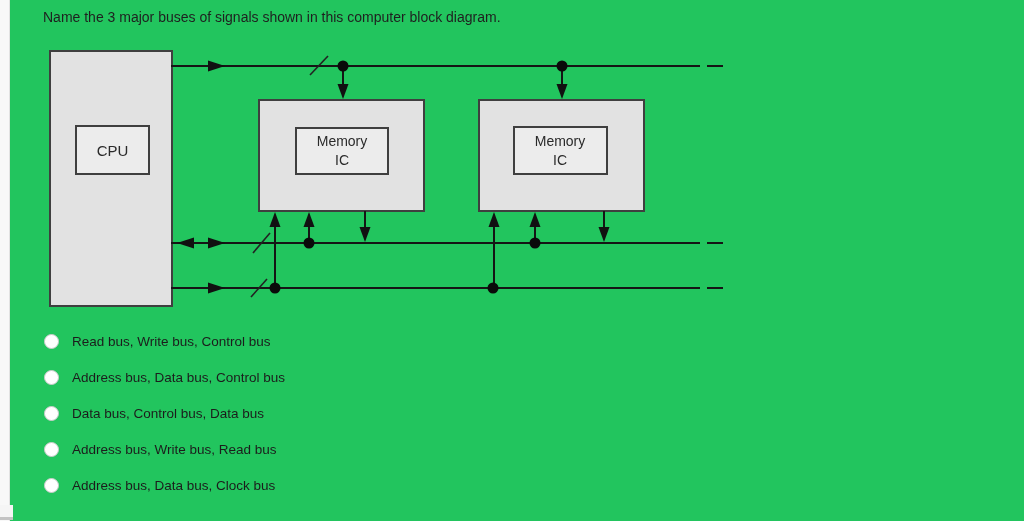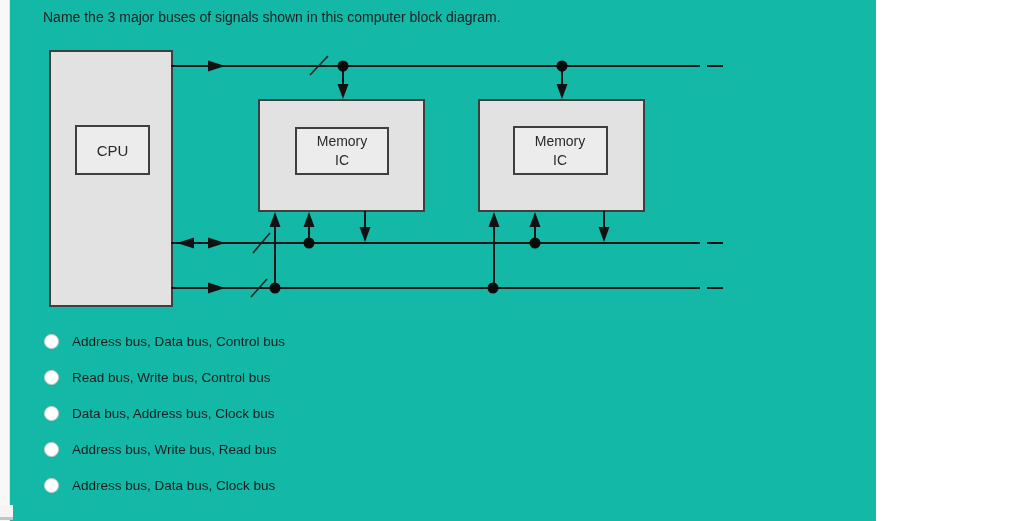--- a/index.html
+++ b/index.html
@@ -3,23 +3,23 @@
 <meta charset="utf-8">
 <style>
   html, body {
     margin: 0;
     padding: 0;
     background: #ffffff;
     font-family: "Liberation Sans", sans-serif;
   }
   .page {
     position: relative;
-    width: 876px;
+    width: 1024px;
     height: 521px;
-    background: #14b8a6;
+    background: #22c55e;
     overflow: hidden;
   }
   .left-edge {
     position: absolute;
     left: 0; top: 0;
     width: 9px; height: 521px;
     background: #f8f8f8;
     border-right: 1px solid #e2e2e2;
   }
   .scroll-corner-block {
@@ -149,29 +149,29 @@
     <circle cx="562" cy="66" r="5.5" class="dot"></circle>
     <circle cx="309" cy="243" r="5.5" class="dot"></circle>
     <circle cx="535" cy="243" r="5.5" class="dot"></circle>
     <circle cx="275" cy="288" r="5.5" class="dot"></circle>
     <circle cx="493" cy="288" r="5.5" class="dot"></circle>
   </svg>
 
   <div class="options">
     <div class="option">
       <span class="radio"></span>
+      <span class="option-label">Read bus, Write bus, Control bus</span>
+    </div>
+    <div class="option">
+      <span class="radio"></span>
       <span class="option-label">Address bus, Data bus, Control bus</span>
     </div>
     <div class="option">
       <span class="radio"></span>
-      <span class="option-label">Read bus, Write bus, Control bus</span>
-    </div>
-    <div class="option">
-      <span class="radio"></span>
-      <span class="option-label">Data bus, Address bus, Clock bus</span>
+      <span class="option-label">Data bus, Control bus, Data bus</span>
     </div>
     <div class="option">
       <span class="radio"></span>
       <span class="option-label">Address bus, Write bus, Read bus</span>
     </div>
     <div class="option">
       <span class="radio"></span>
       <span class="option-label">Address bus, Data bus, Clock bus</span>
     </div>
   </div>

